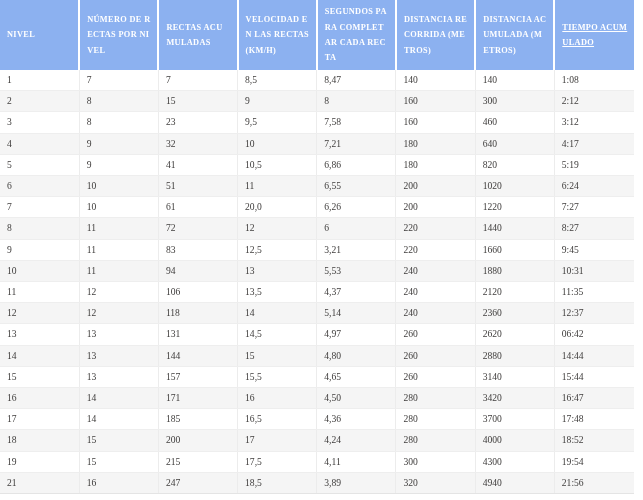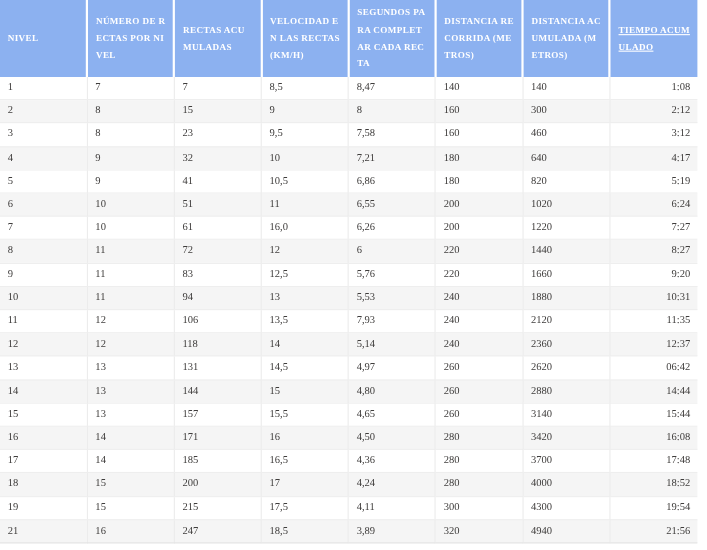--- a/index.html
+++ b/index.html
@@ -47,21 +47,21 @@
     color: #3f3d3c;
     text-align: left;
     vertical-align: middle;
     padding: 0 6px 0 7px;
     height: 20.2px;
     line-height: 20.2px;
     white-space: nowrap;
     border-right: 1px solid #ececec;
     border-bottom: 1px solid #eeeeee;
   }
-  tbody td:last-child { border-right: none; text-align: right; }
+  tbody td:last-child { border-right: none; }
   tbody tr:nth-child(odd) td { background: #ffffff; }
   tbody tr:nth-child(even) td { background: #f5f5f5; }
   tbody tr:last-child td { border-bottom: 1px solid #e4e4e4; }
 </style>
 </head>
 <body>
 
 <div id="table-wrap">
   <table class="data-table">
     <colgroup>
@@ -144,62 +144,62 @@
           <td>11</td>
           <td>6,55</td>
           <td>200</td>
           <td>1020</td>
           <td>6:24</td>
         </tr>
         <tr>
           <td>7</td>
           <td>10</td>
           <td>61</td>
-          <td>16,0</td>
+          <td>20,0</td>
           <td>6,26</td>
           <td>200</td>
           <td>1220</td>
           <td>7:27</td>
         </tr>
         <tr>
           <td>8</td>
           <td>11</td>
           <td>72</td>
           <td>12</td>
           <td>6</td>
           <td>220</td>
           <td>1440</td>
           <td>8:27</td>
         </tr>
         <tr>
           <td>9</td>
           <td>11</td>
           <td>83</td>
           <td>12,5</td>
-          <td>5,76</td>
+          <td>3,21</td>
           <td>220</td>
           <td>1660</td>
-          <td>9:20</td>
+          <td>9:45</td>
         </tr>
         <tr>
           <td>10</td>
           <td>11</td>
           <td>94</td>
           <td>13</td>
           <td>5,53</td>
           <td>240</td>
           <td>1880</td>
           <td>10:31</td>
         </tr>
         <tr>
           <td>11</td>
           <td>12</td>
           <td>106</td>
           <td>13,5</td>
-          <td>7,93</td>
+          <td>4,37</td>
           <td>240</td>
           <td>2120</td>
           <td>11:35</td>
         </tr>
         <tr>
           <td>12</td>
           <td>12</td>
           <td>118</td>
           <td>14</td>
           <td>5,14</td>
@@ -238,21 +238,21 @@
           <td>15:44</td>
         </tr>
         <tr>
           <td>16</td>
           <td>14</td>
           <td>171</td>
           <td>16</td>
           <td>4,50</td>
           <td>280</td>
           <td>3420</td>
-          <td>16:08</td>
+          <td>16:47</td>
         </tr>
         <tr>
           <td>17</td>
           <td>14</td>
           <td>185</td>
           <td>16,5</td>
           <td>4,36</td>
           <td>280</td>
           <td>3700</td>
           <td>17:48</td>

